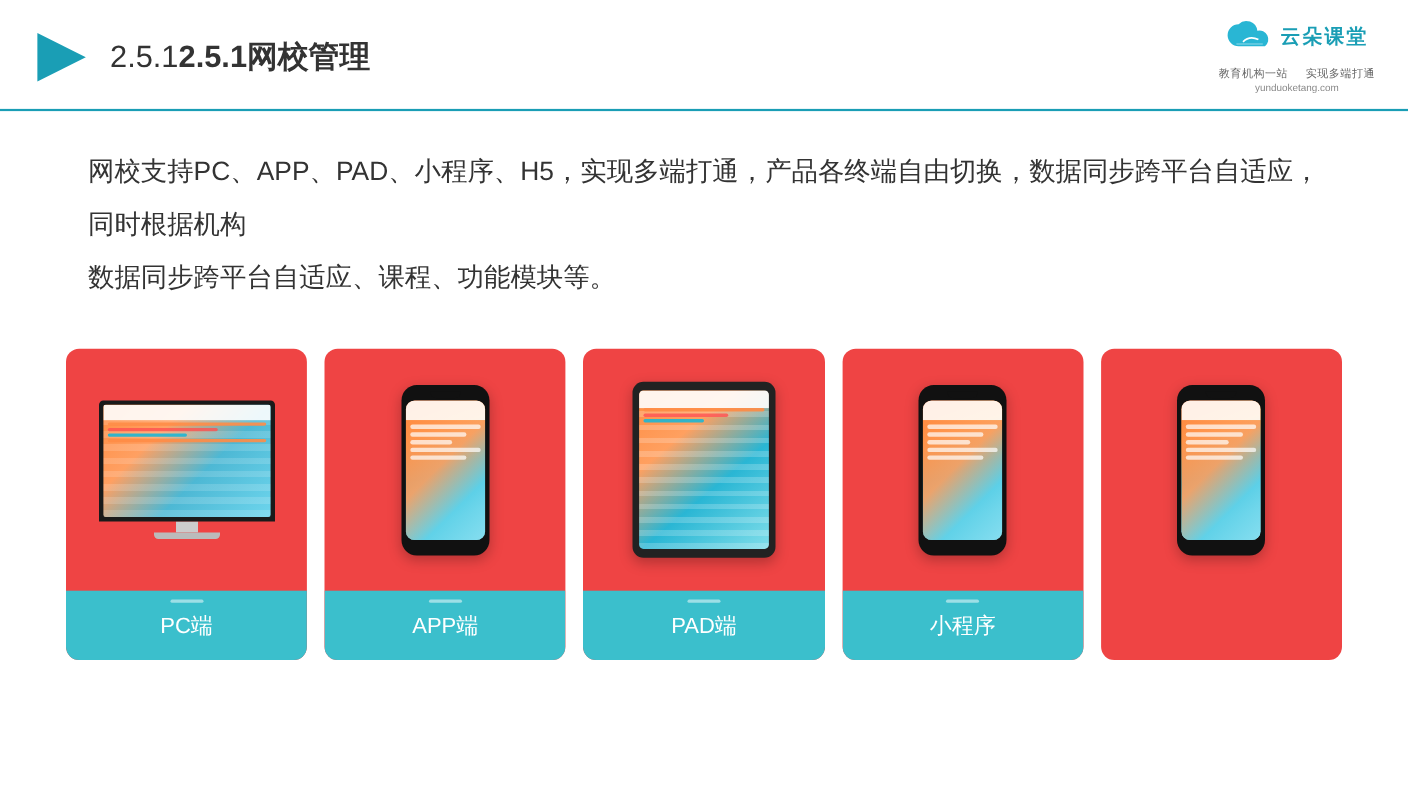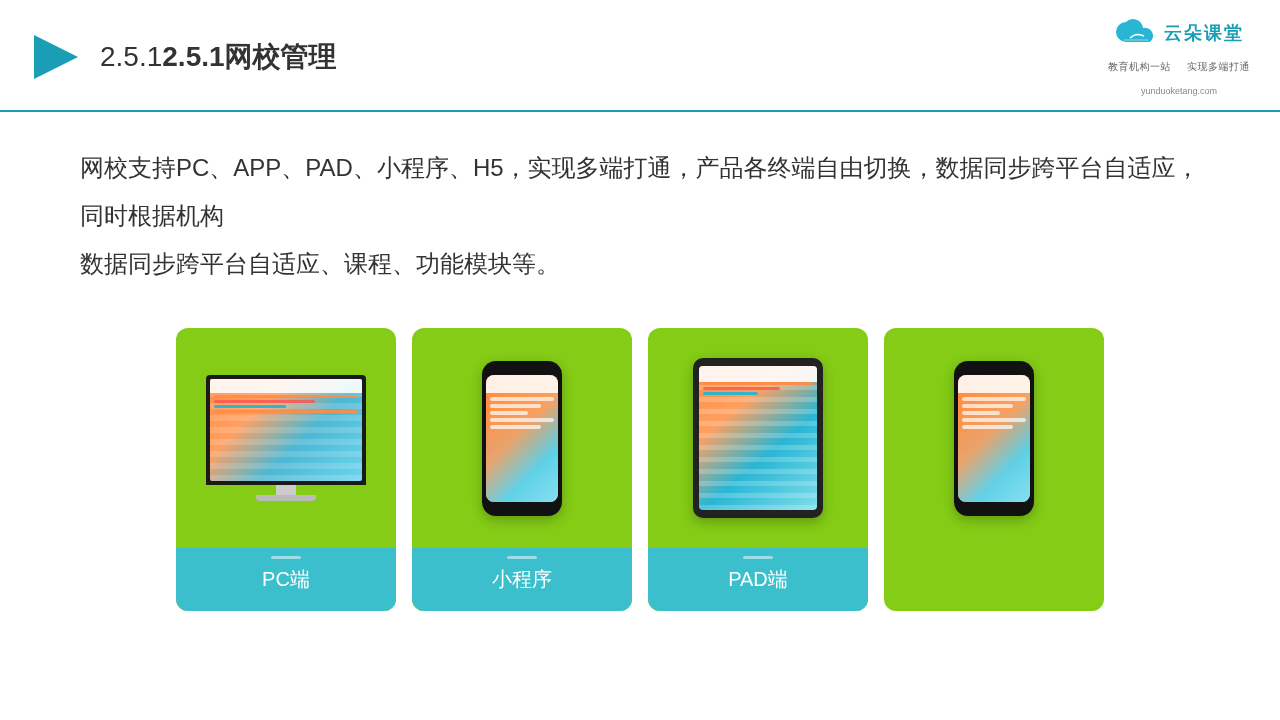--- a/index.html
+++ b/index.html
@@ -66,21 +66,21 @@
       margin-top: 12px;
     }
     .logo-sub-text {
       font-size: 10px;
       color: #666;
       letter-spacing: 0.5px;
     }
     .logo-url {
       font-size: 9px;
       color: #888;
-      margin-top: 12px;
+      margin-top: 1px;
       text-align: center;
     }
 
     
     .description {
       padding: 32px 80px 20px 80px;
       font-size: 24px;
       color: #333;
       line-height: 2;
     }
@@ -89,21 +89,21 @@
     .cards-container {
       display: flex;
       gap: 16px;
       padding: 20px 60px;
       justify-content: center;
     }
 
     .card {
       width: 220px;
       border-radius: 12px;
-      background: #84cc16;
+      background: #ef4444;
       overflow: hidden;
       display: flex;
       flex-direction: column;
     }
 
     .card-image-area {
       height: 220px;
       display: flex;
       align-items: center;
       justify-content: center;
@@ -365,40 +365,39 @@
         </div>
         <div class="pc-neck"></div>
         <div class="pc-base"></div>
       </div>
     </div>
     <div class="card-label">
       <span>PC端</span>
     </div>
   </div>
 
-
   <div class="card">
     <div class="card-image-area">
       <div class="phone-mockup">
         <div class="phone-body">
           <div class="phone-notch"></div>
           <div class="phone-screen">
             <div class="phone-content-lines">
               <div class="content-line long"></div>
               <div class="content-line medium"></div>
               <div class="content-line short"></div>
               <div class="content-line long"></div>
               <div class="content-line medium"></div>
             </div>
           </div>
         </div>
       </div>
     </div>
     <div class="card-label">
-      <span>小程序</span>
+      <span>APP端</span>
     </div>
   </div>
 
   <div class="card">
     <div class="card-image-area">
       <div class="tablet-mockup">
         <div class="tablet-body">
           <div class="tablet-screen">
             <div class="mini-content">
               <div class="mini-bar"></div>
@@ -424,15 +423,37 @@
               <div class="content-line long"></div>
               <div class="content-line medium"></div>
               <div class="content-line short"></div>
               <div class="content-line long"></div>
               <div class="content-line medium"></div>
             </div>
           </div>
         </div>
       </div>
     </div>
+    <div class="card-label">
+      <span>小程序</span>
+    </div>
+  </div>
+
+  <div class="card">
+    <div class="card-image-area">
+      <div class="phone-mockup">
+        <div class="phone-body">
+          <div class="phone-notch"></div>
+          <div class="phone-screen">
+            <div class="phone-content-lines">
+              <div class="content-line long"></div>
+              <div class="content-line medium"></div>
+              <div class="content-line short"></div>
+              <div class="content-line long"></div>
+              <div class="content-line medium"></div>
+            </div>
+          </div>
+        </div>
+      </div>
+    </div>
   </div>
 
 </div>
 
 </body></html>

